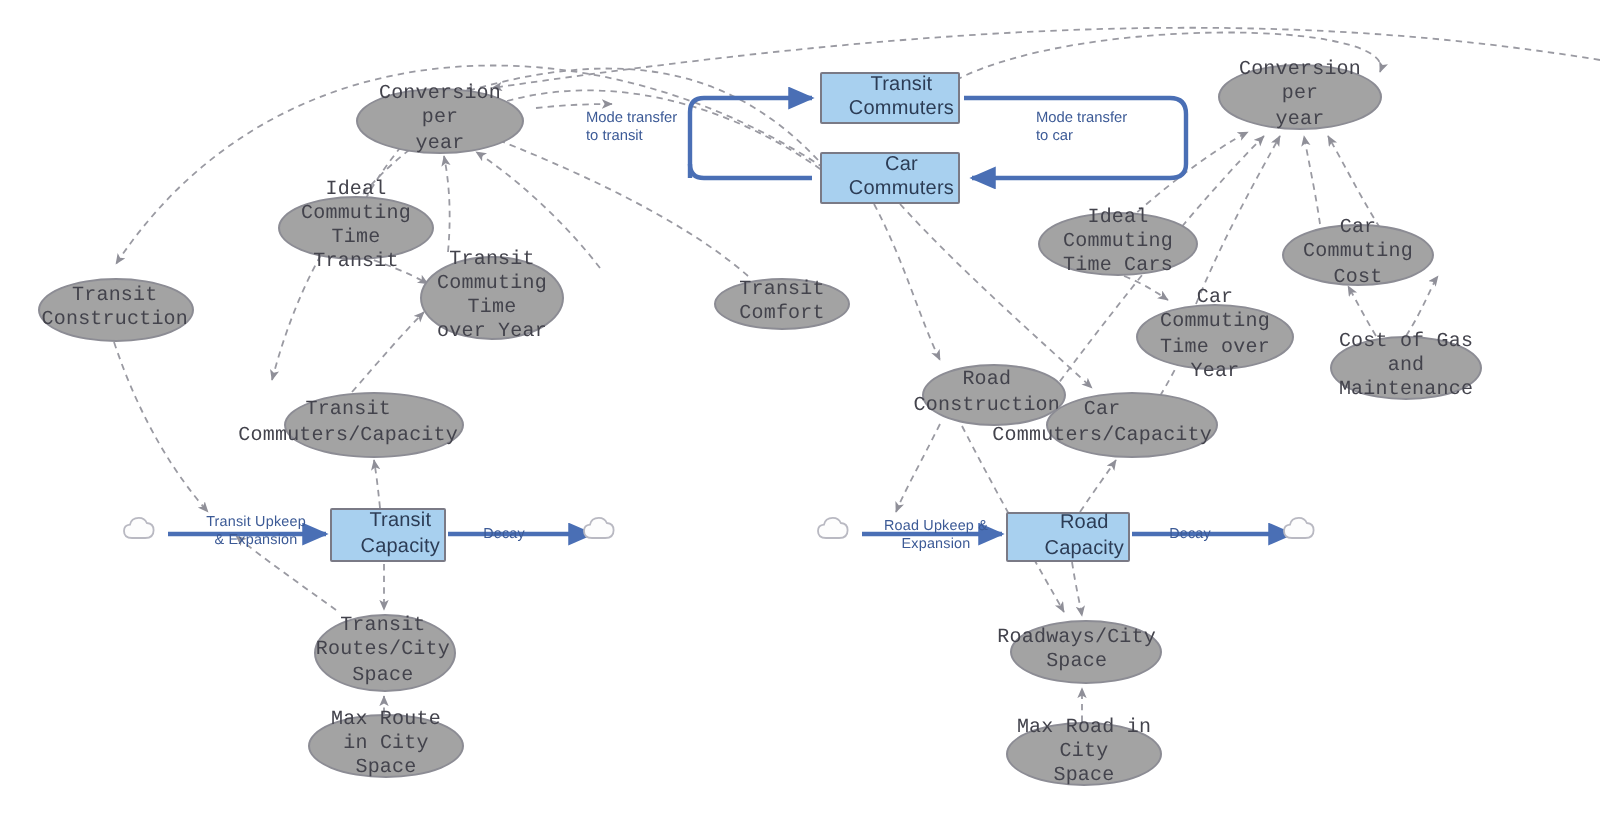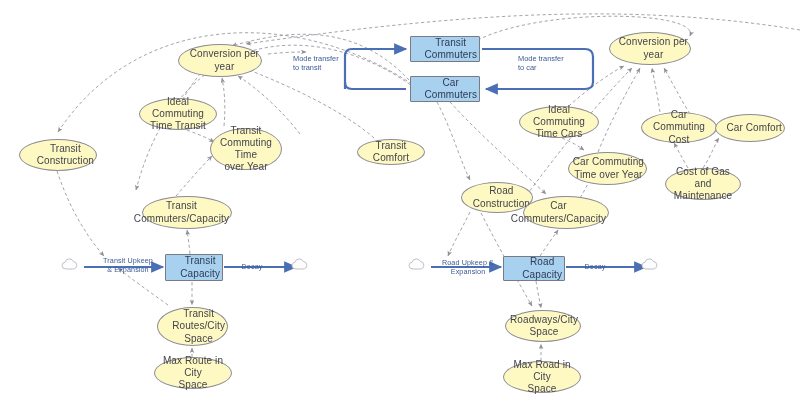--- a/index.html
+++ b/index.html
@@ -33,23 +33,24 @@
     text-align: center;
     color: #3a3a42;
     font-family: "Liberation Sans", sans-serif;
     font-size: 10px;
     line-height: 1.22;
     letter-spacing: 0.1px;
     padding: 1px 2px;
   }
   .aux {
     border-radius: 50%;
-    background: #fef9c3;
+    background: #a3a3a3;
     border: 1px solid #8c8c94;
     color: #43434c;
+    font-family: Liberation Mono, monospace;
   }
   .stock {
     background: #a8d0ef;
     border: 1.4px solid #7a7a86;
     color: #2c3c55;
     border-radius: 1px;
   }
   .flowlabel {
     position: absolute;
     text-align: center;
@@ -190,23 +191,20 @@
     </div>
   <div class="node aux" style="left:519px;top:106px;width:80px;height:32px;">
       <span>Ideal Commuting<br>Time Cars</span>
     </div>
   <div class="node aux" style="left:568px;top:152px;width:79px;height:33px;">
       <span>Car Commuting<br>Time over Year</span>
     </div>
   <div class="node aux" style="left:641px;top:112px;width:76px;height:31px;">
       <span>Car Commuting<br>Cost</span>
     </div>
-  <div class="node aux" style="left:715px;top:114px;width:70px;height:28px;">
-      <span>Car Comfort</span>
-    </div>
   <div class="node aux" style="left:665px;top:168px;width:76px;height:32px;">
       <span>Cost of Gas and<br>Maintenance</span>
     </div>
   <div class="node aux" style="left:461px;top:182px;width:72px;height:31px;">
       <span>Road<br>Construction</span>
     </div>
   <div class="node aux" style="left:523px;top:196px;width:86px;height:33px;">
       <span>Car<br>Commuters/Capacity</span>
     </div>
   <div class="node aux" style="left:505px;top:310px;width:76px;height:32px;">

